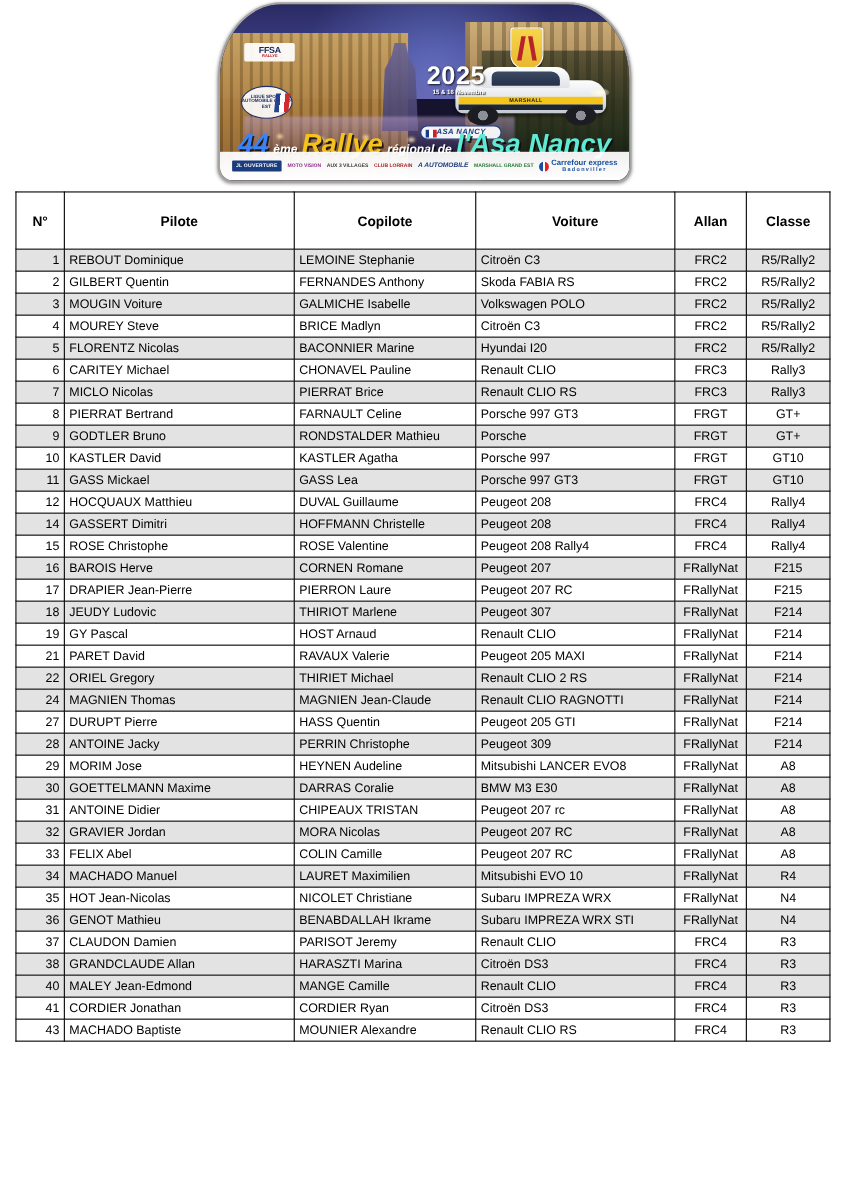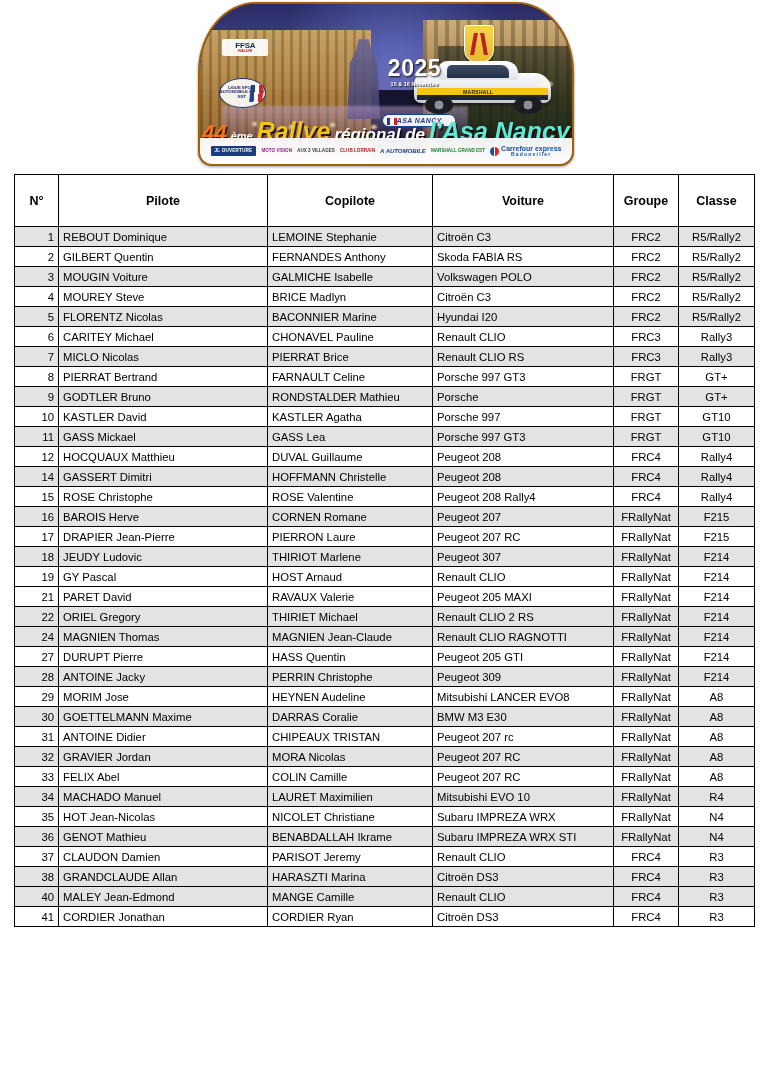--- a/index.html
+++ b/index.html
@@ -26,21 +26,21 @@
     top: 2px;
     width: 376px;
     height: 164px;
   }
   .banner {
     position: absolute;
     inset: 0;
     border-radius: 58px 58px 14px 14px / 70px 70px 14px 14px;
     overflow: hidden;
     background: #15132e;
-    border: 2px solid #a16207;
+    border: 2px solid #a3a3a3;
     box-shadow: 0 1px 3px rgba(0,0,0,.4);
   }
   
   .bg-sky {
     position: absolute; left: 0; top: 0; width: 100%; height: 54%;
     background:
       radial-gradient(circle at 52% 70%, rgba(120,140,230,.55) 0%, rgba(30,30,80,0) 58%),
       linear-gradient(180deg, #2a2a63 0%, #3b3d82 45%, #5a4f8e 100%);
   }
   
@@ -137,21 +137,21 @@
     box-shadow: 0 1px 2px rgba(0,0,0,.5);
   }
   .crest::before, .crest::after {
     content: ""; position: absolute; background: #b8232a;
   }
   .crest::before { left: 7px; top: 7px; width: 4px; height: 22px; transform: skewX(-10deg); }
   .crest::after  { right: 7px; top: 7px; width: 4px; height: 22px; transform: skewX(10deg); }
 
   
   .year-block {
-    position: absolute; left: 50.5%; top: 33%; text-align: center; line-height: 1;
+    position: absolute; left: 50.5%; top: 33%; text-align: right; line-height: 1;
   }
   .year {
     color: #ffffff; font-size: 23px; font-weight: bold; letter-spacing: .5px;
     text-shadow: 1px 1px 2px rgba(0,0,0,.85);
     font-family: "Liberation Sans", sans-serif;
   }
   .year-dates {
     color: #ffffff; font-size: 5.5px; font-weight: bold; margin-top: 2px;
     text-shadow: 1px 1px 1px rgba(0,0,0,.9);
   }
@@ -199,24 +199,24 @@
   }
 
   
   .title-row {
     position: absolute; left: 0; right: 0; bottom: 11%;
     display: flex; align-items: baseline; justify-content: center;
     gap: 4px; padding: 0 6px;
     text-shadow: 1.5px 1.5px 0 rgba(0,0,0,.75);
     white-space: nowrap;
   }
-  .t-num   { color: #f97316; font-size: 22px; font-weight: bold; font-style: italic; }
+  .t-num   { color: #3b82f6; font-size: 25px; font-weight: bold; font-style: italic; }
   .t-eme   { color: #ffffff; font-size: 11px; font-weight: bold; font-style: italic; }
   .t-rally { color: #f5c21a; font-size: 25px; font-weight: bold; font-style: italic; }
-  .t-reg   { color: #ffffff; font-size: 17px; font-weight: bold; font-style: italic; }
+  .t-reg   { color: #ffffff; font-size: 11px; font-weight: bold; font-style: italic; }
   .t-asa   { color: #5eead4; font-size: 25px; font-weight: bold; font-style: italic; }
 
   
   .sponsors {
     position: absolute; left: 0; right: 0; bottom: 0; height: 16%;
     background: linear-gradient(180deg, rgba(255,255,255,.93), #ffffff);
     display: flex; align-items: center; justify-content: space-around;
     padding: 0 8px;
   }
   .sp { font-size: 4.6px; font-weight: bold; line-height: 1; text-align: center; white-space: nowrap; }
@@ -366,21 +366,21 @@
         <col class="c-voi">
           <col class="c-grp">
           <col class="c-cls">
       </colgroup>
       <thead>
         <tr>
           <th>N°</th>
           <th>Pilote</th>
           <th>Copilote</th>
           <th>Voiture</th>
-          <th>Groupe</th>
+          <th>Allan</th>
           <th>Classe</th>
         </tr>
       </thead>
       <tbody id="entries-body">
           <tr class="shaded">
             <td class="num">1</td>
             <td class="pil">REBOUT Dominique</td>
             <td class="cop">LEMOINE Stephanie</td>
             <td class="voi">Citroën C3</td>
             <td class="grp">FRC2</td>
@@ -651,17 +651,25 @@
             <td class="cls">R3</td>
           </tr>
           <tr class="plain">
             <td class="num">41</td>
             <td class="pil">CORDIER Jonathan</td>
             <td class="cop">CORDIER Ryan</td>
             <td class="voi">Citroën DS3</td>
             <td class="grp">FRC4</td>
             <td class="cls">R3</td>
           </tr>
+          <tr class="plain">
+            <td class="num">43</td>
+            <td class="pil">MACHADO Baptiste</td>
+            <td class="cop">MOUNIER Alexandre</td>
+            <td class="voi">Renault CLIO RS</td>
+            <td class="grp">FRC4</td>
+            <td class="cls">R3</td>
+          </tr>
         </tbody>
     </table>
   </div>
 
 </div>
 
 </body></html>

